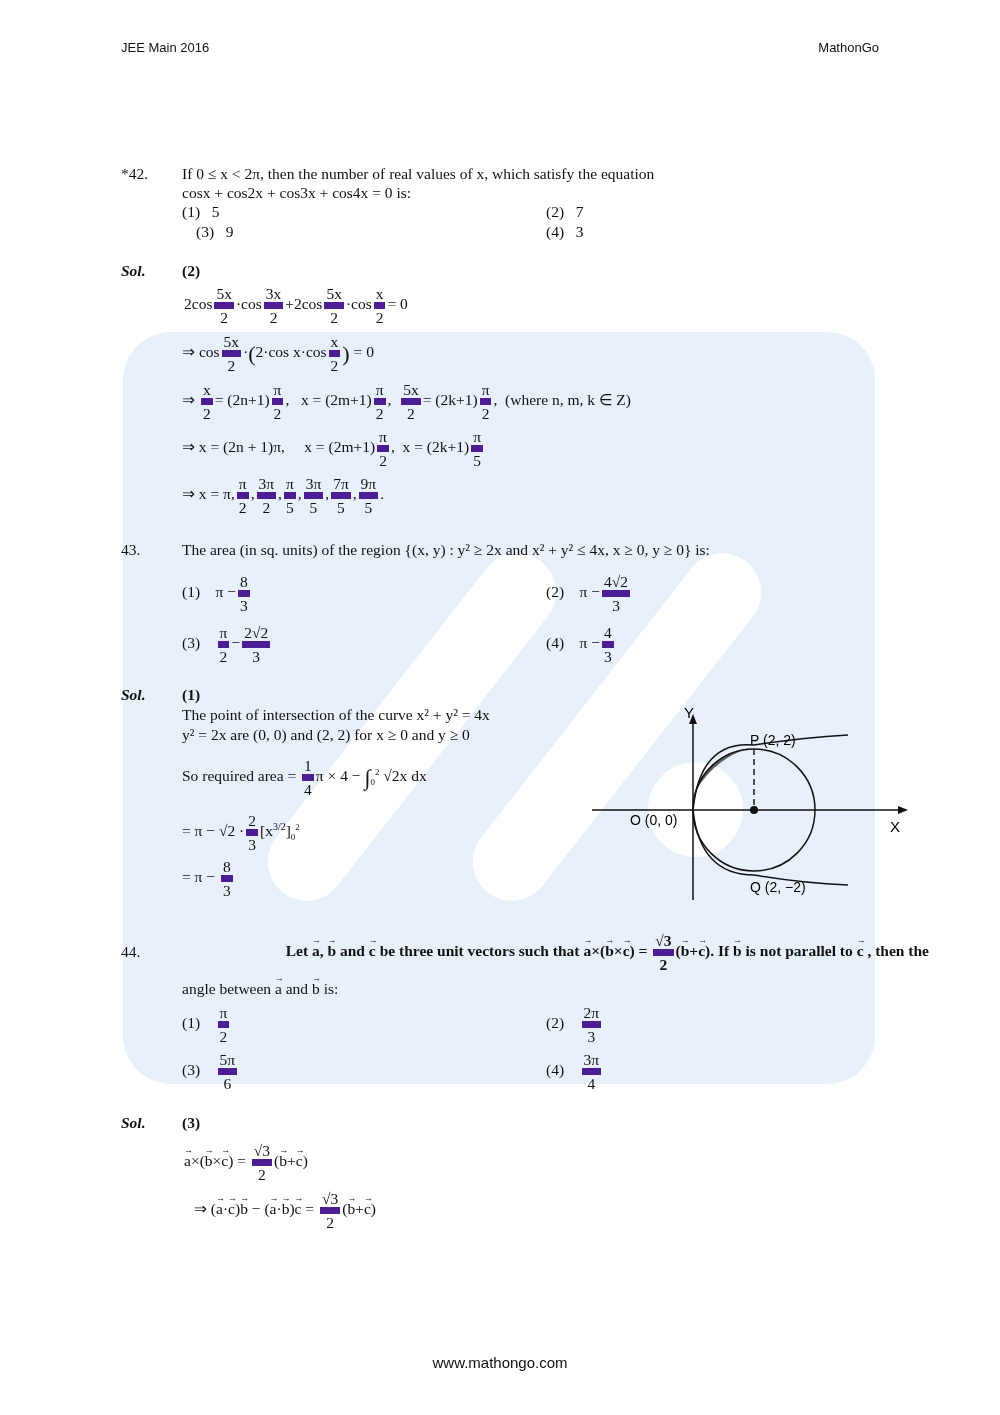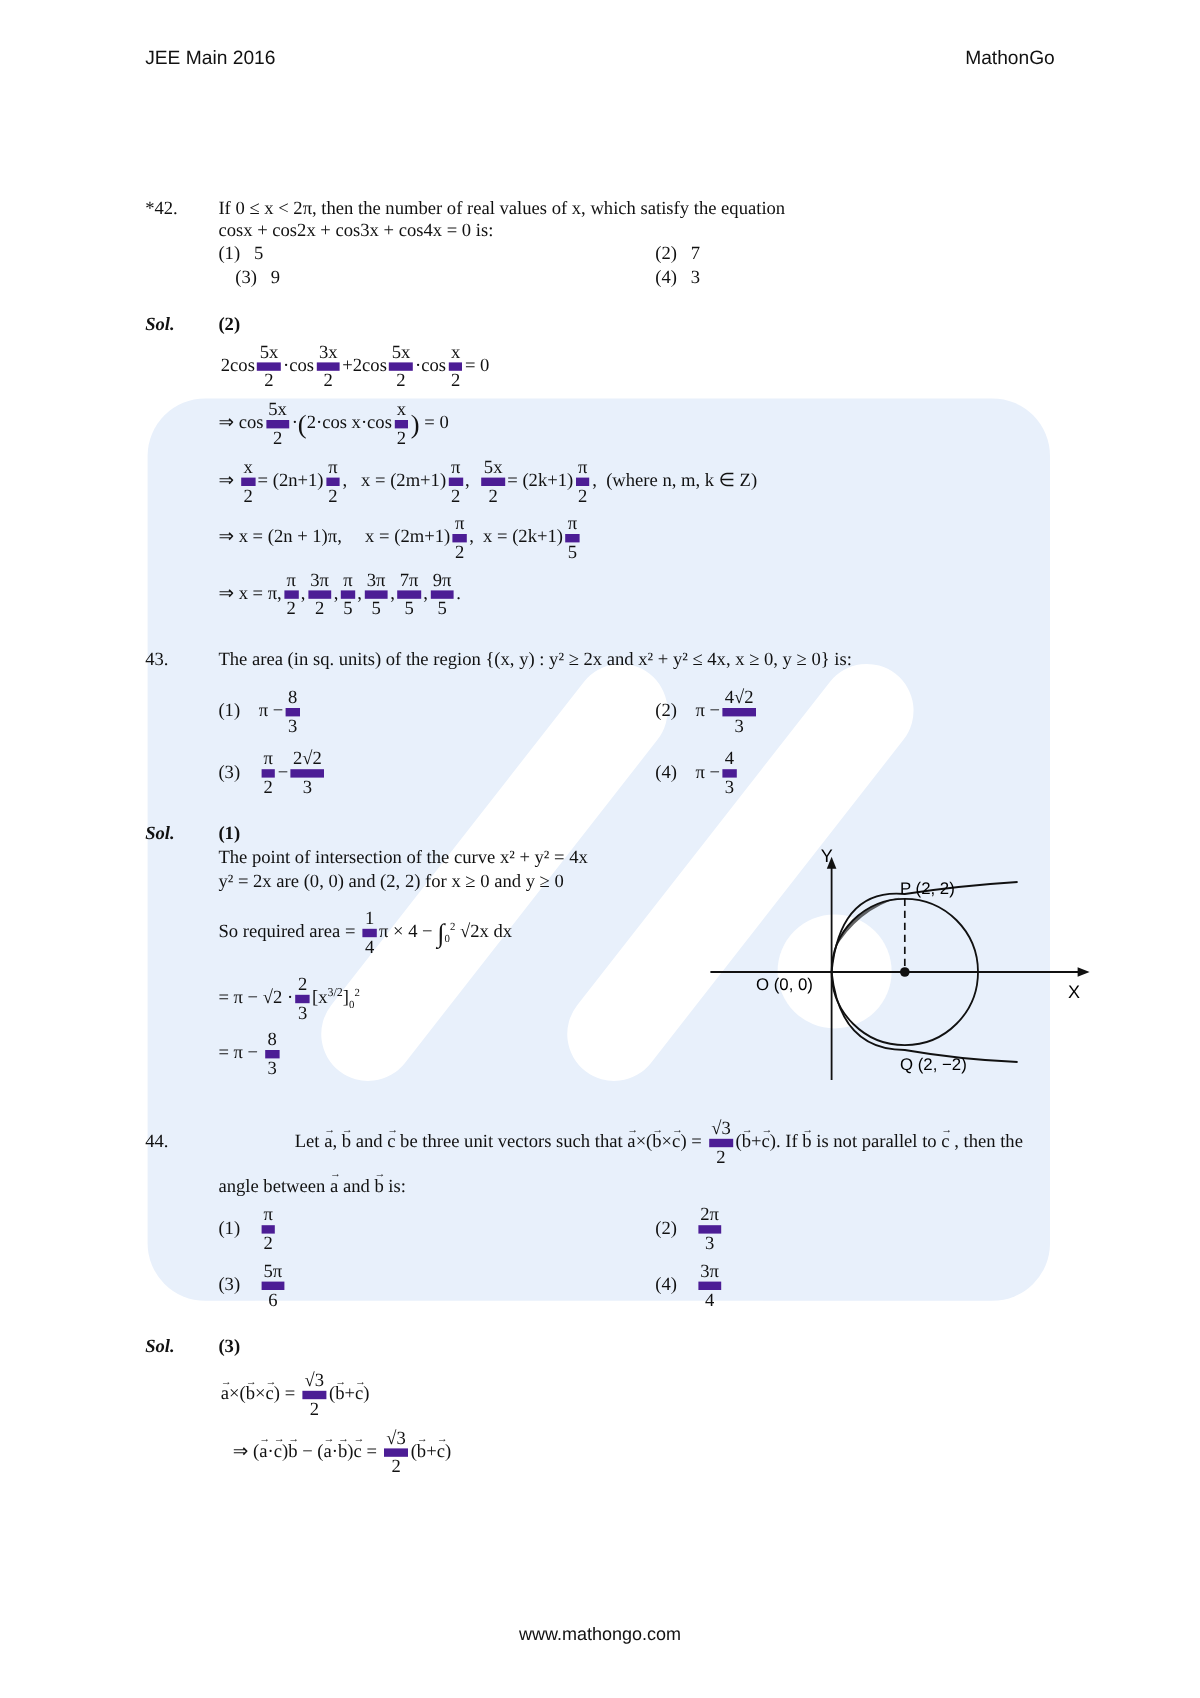--- a/index.html
+++ b/index.html
@@ -1,18 +1,18 @@
 <!DOCTYPE html>
 <html><head>
 <meta charset="utf-8">
 <style>
   html, body { margin: 0; padding: 0; background: #ffffff; }
   body { width: 1000px; height: 1415px; position: relative; overflow: hidden;
          font-family: "Liberation Serif", serif; color: #111; }
-  .hdr { position: absolute; top: 40px; font-family: "Liberation Sans", sans-serif; font-size: 16px; color: #111; }
+  .hdr { position: absolute; top: 40px; font-family: "Liberation Sans", sans-serif; font-size: 13px; color: #111; }
   .hdr.left { left: 121px; }
   .hdr.right { right: 121px; }
   .footer { position: absolute; top: 1354px; left: 0; width: 1000px; text-align: center;
             font-family: "Liberation Sans", sans-serif; font-size: 15px; }
   .wm { position: absolute; left: 123px; top: 332px; width: 752px; height: 752px;
         background: #e8f0fb; border-radius: 48px; }
   .wm .stroke { position: absolute; background: #ffffff; border-radius: 40px; width: 78px; height: 420px;
                 transform: rotate(38deg); transform-origin: center; }
   .wm .dot { position: absolute; background: #ffffff; border-radius: 50%; }
   .abs { position: absolute; font-size: 15.5px; line-height: 19px; white-space: nowrap; }
@@ -185,21 +185,21 @@
   <line x1="164" y1="49" x2="164" y2="110" stroke="#111" stroke-width="1.4" stroke-dasharray="6,4"></line>
   <circle cx="164" cy="110" r="4" fill="#111"></circle>
   <text x="94" y="18" font-family="Liberation Sans, sans-serif" font-size="15">Y</text>
   <text x="300" y="132" font-family="Liberation Sans, sans-serif" font-size="15">X</text>
   <text x="40" y="125" font-family="Liberation Sans, sans-serif" font-size="14">O (0, 0)</text>
   <text x="160" y="45" font-family="Liberation Sans, sans-serif" font-size="14">P (2, 2)</text>
   <text x="160" y="192" font-family="Liberation Sans, sans-serif" font-size="14">Q (2, −2)</text>
 </svg>
 
 <div class="abs qnum" style="top:942px;">44.</div>
-<div class="abs" style="left:184px; top:932px; width:730px; display:flex; justify-content:center; align-items:center;">
+<div class="abs" style="left:199px; top:932px; width:730px; display:flex; justify-content:flex-end; align-items:center;font-weight:bold;">
   <span><span>Let</span> <span class="vec">a</span>, <span class="vec">b</span> <span>and</span> <span class="vec">c</span> <span>be three unit vectors such that</span> <span class="vec">a</span>×(<span class="vec">b</span>×<span class="vec">c</span>) = <span class="frac">
         <span class="n">√3</span>
         <span class="d">2</span>
       </span>(<span class="vec">b</span>+<span class="vec">c</span>)<span>. If</span> <span class="vec">b</span> <span>is not parallel to</span> <span class="vec">c</span> <span>, then the</span></span>
 </div>
 <div class="abs" style="left:182px; top:979px;">
   <span>angle between</span> <span class="vec">a</span> <span>and</span> <span class="vec">b</span> <span>is:</span>
 </div>
 <div class="abs" style="left:182px; top:1004px;">(1)&nbsp;&nbsp;&nbsp; <span class="frac">
       <span class="n">π</span>

